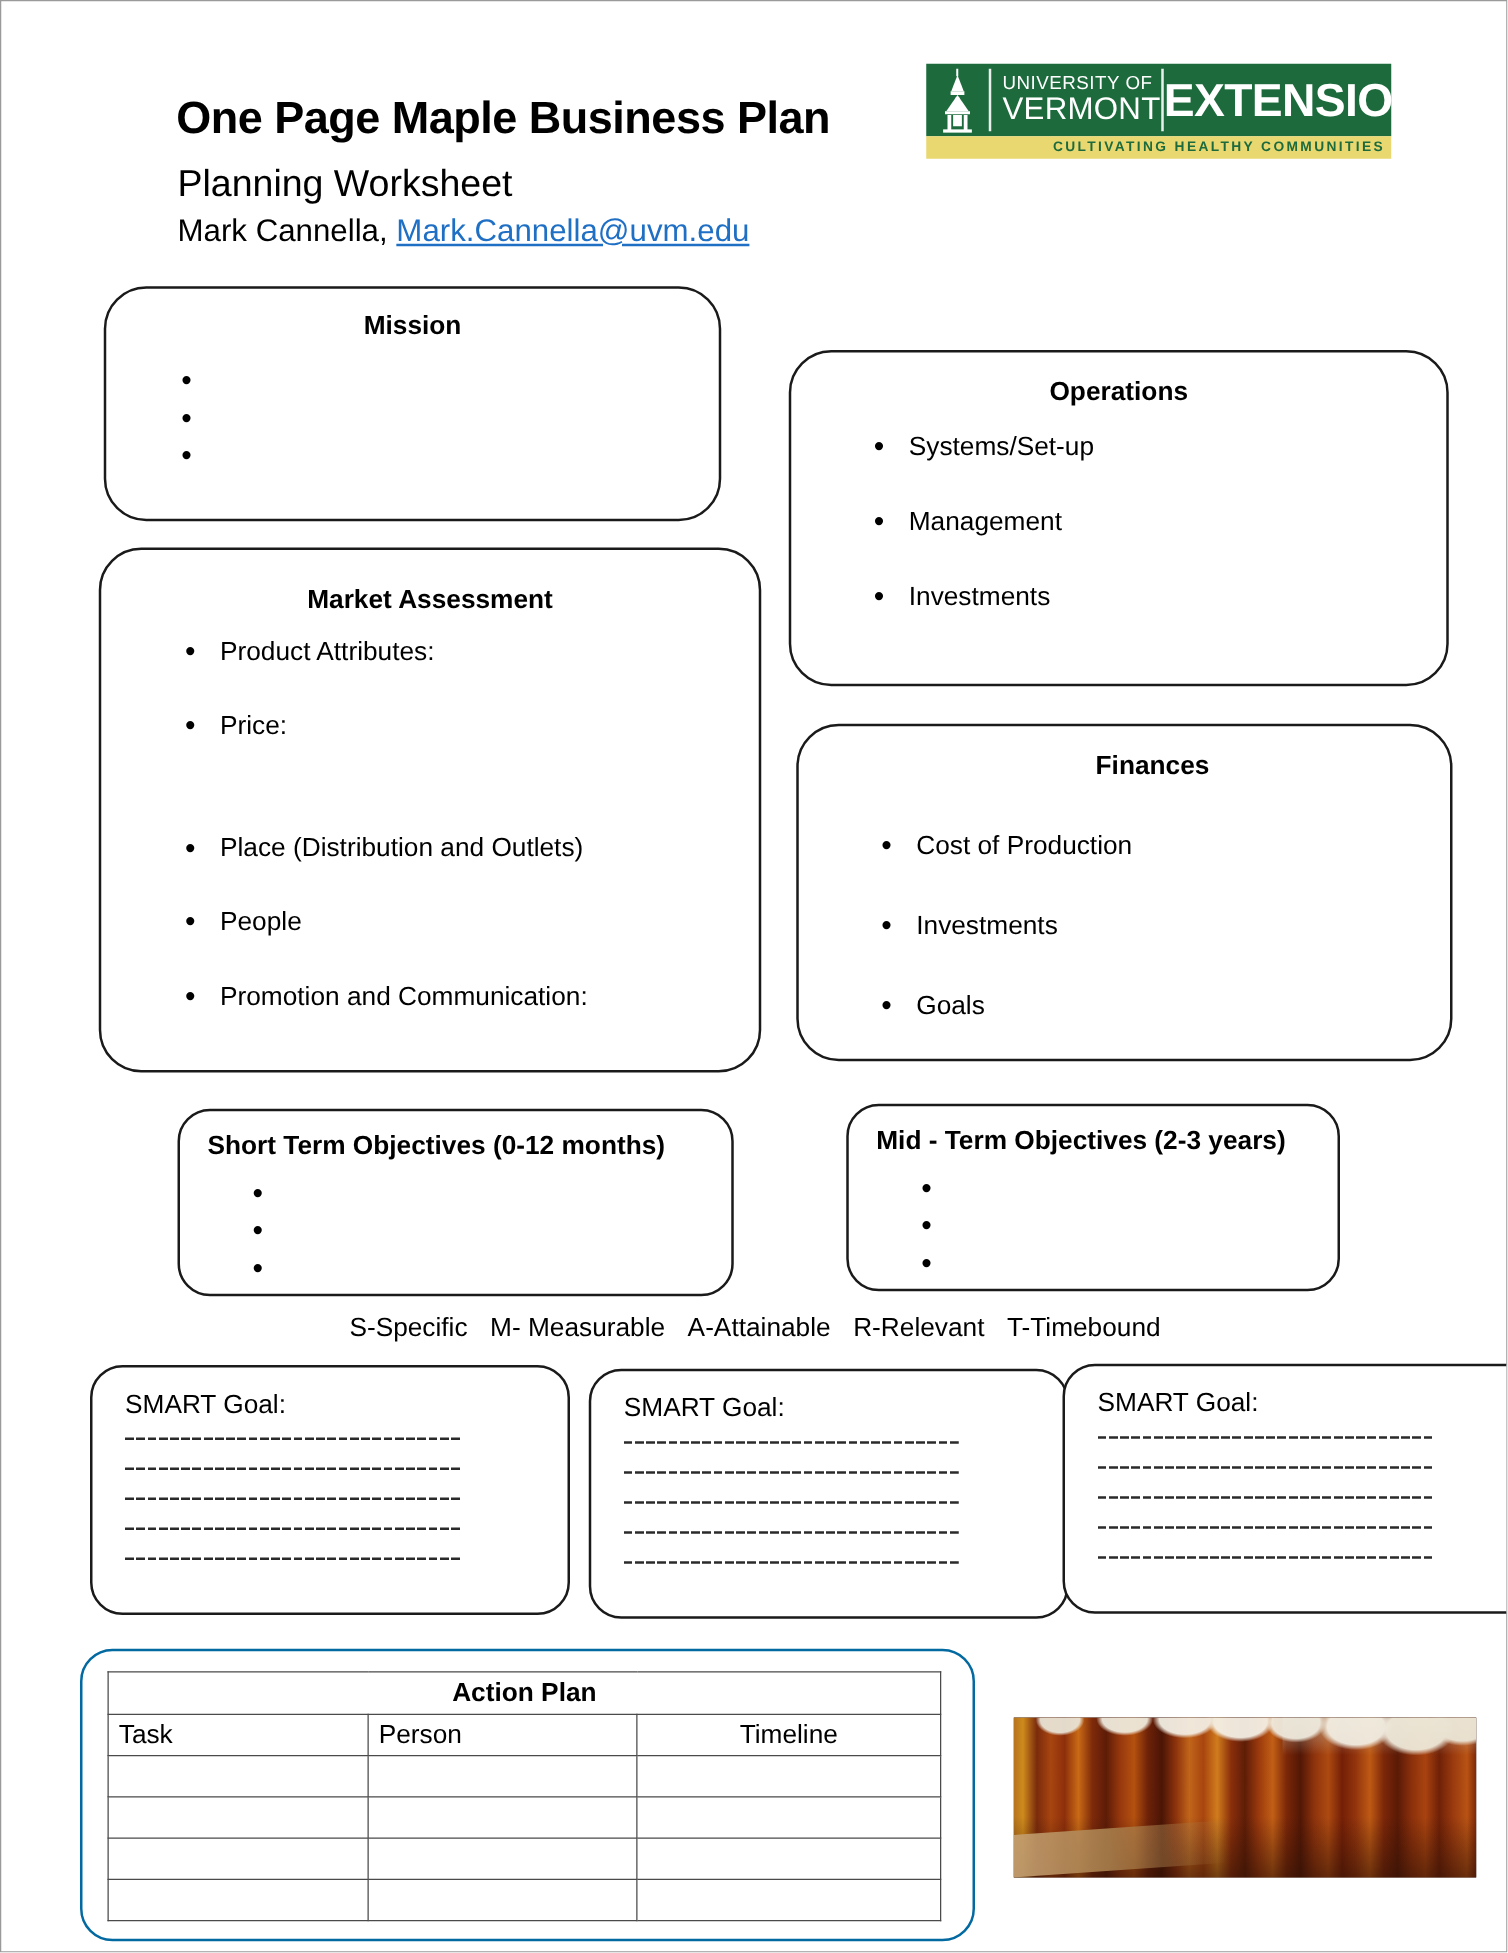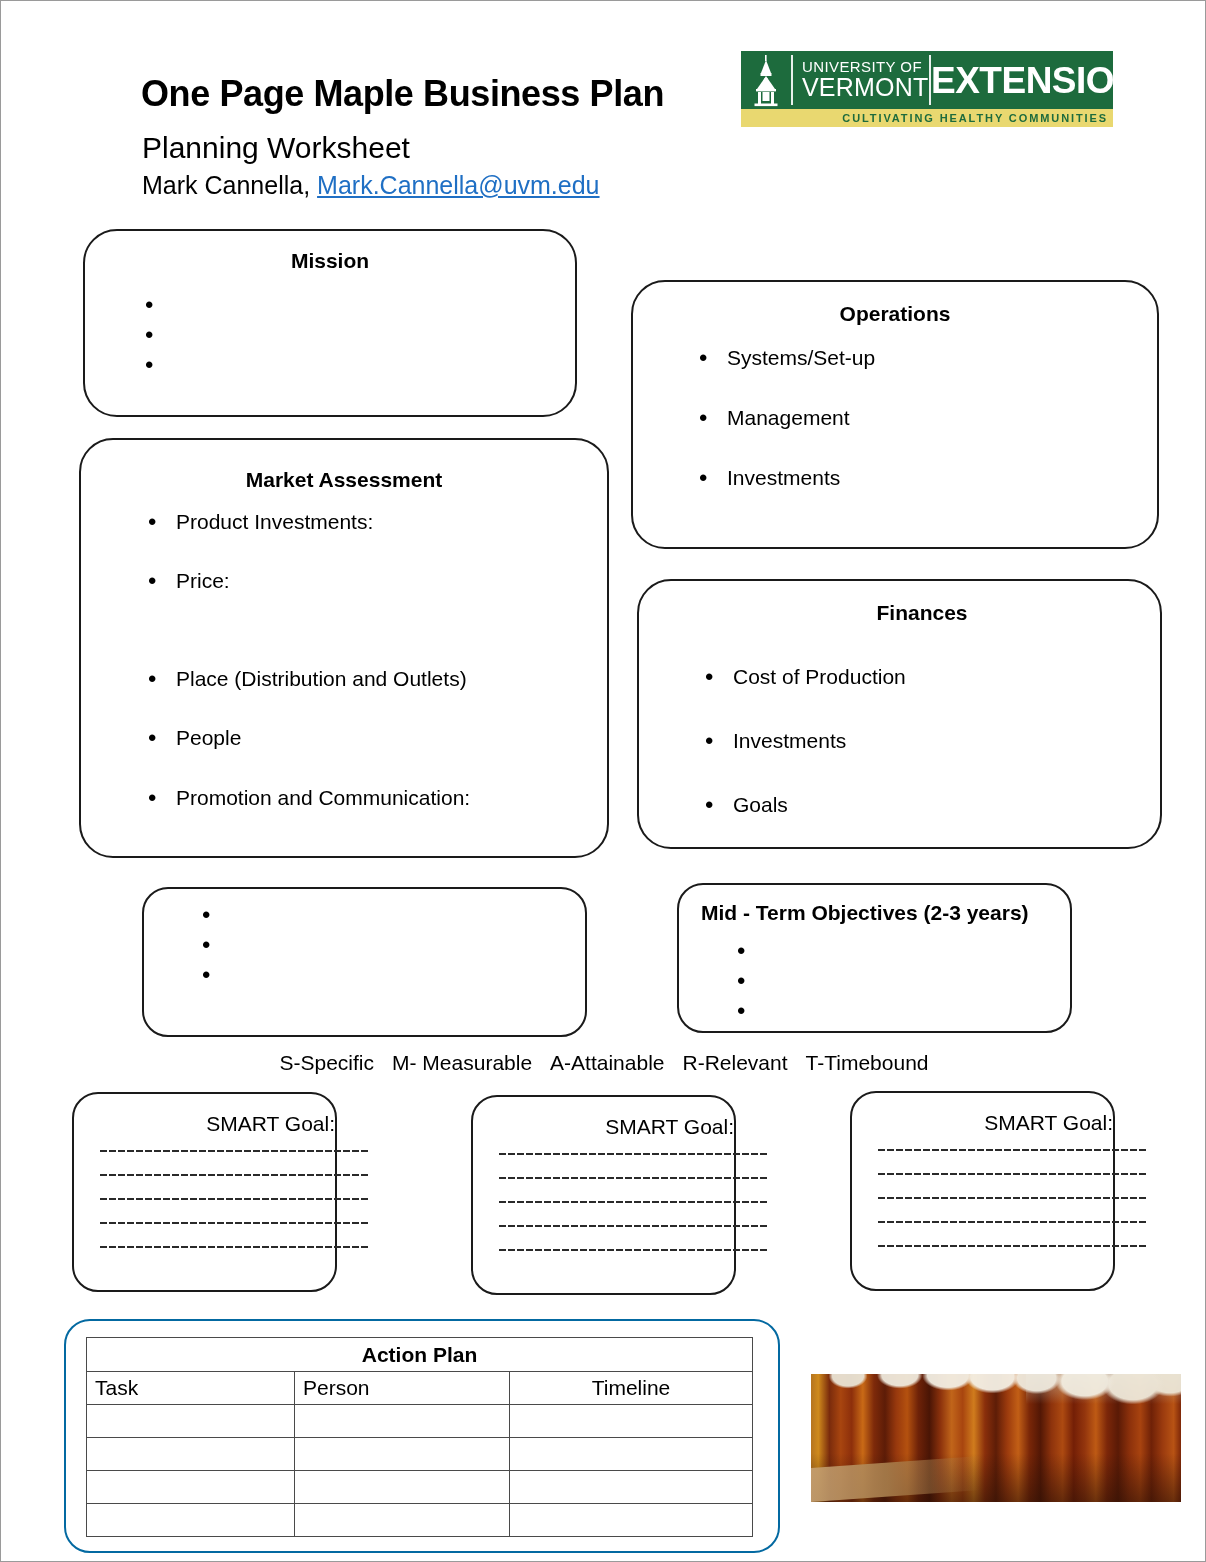--- a/index.html
+++ b/index.html
@@ -224,23 +224,22 @@
   }
   #smart-legend span { margin: 0 9px; white-space: nowrap; }
 
   
   .smartbox {
     position: absolute;
     background: #ffffff;
     border: 2px solid #1a1a1a;
     border-radius: 26px;
     top: 1091px;
-    width: 265px;
+    width: 384px;
     height: 200px;
-    text-align: right;
   }
   #smart-1 { left: 71px; }
   #smart-2 { left: 470px; top: 1094px; }
   #smart-3 { left: 849px; top: 1090px; }
   .smartbox .sg-label {
     font-size: 21px;
     margin: 18px 0 0 26px;
   }
   .smartbox .sg-lines {
     margin: 14px 0 0 26px;
@@ -409,38 +408,39 @@
     <ul class="blist">
       <li>Systems/Set-up</li>
       <li>Management</li>
       <li>Investments</li>
     </ul>
   </div>
 
   <div class="rbox" id="box-market">
     <div class="box-title-center">Market Assessment</div>
     <ul class="blist">
-      <li>Product Investments:</li>
+      <li>Product Attributes:</li>
       <li class="gap">Price:</li>
       <li>Place (Distribution and Outlets)</li>
       <li>People</li>
       <li>Promotion and Communication:</li>
     </ul>
   </div>
 
   <div class="rbox" id="box-finances">
     <div class="box-title-center">Finances</div>
     <ul class="blist">
       <li>Cost of Production</li>
       <li>Investments</li>
       <li>Goals</li>
     </ul>
   </div>
 
   <div class="rbox" id="box-short">
+    <div class="box-title-left">Short Term Objectives (0-12 months)</div>
     <ul class="blist">
       <li class="empty"></li>
       <li class="empty"></li>
       <li class="empty"></li>
     </ul>
   </div>
 
   <div class="rbox" id="box-mid">
     <div class="box-title-left">Mid - Term Objectives (2-3 years)</div>
     <ul class="blist">

